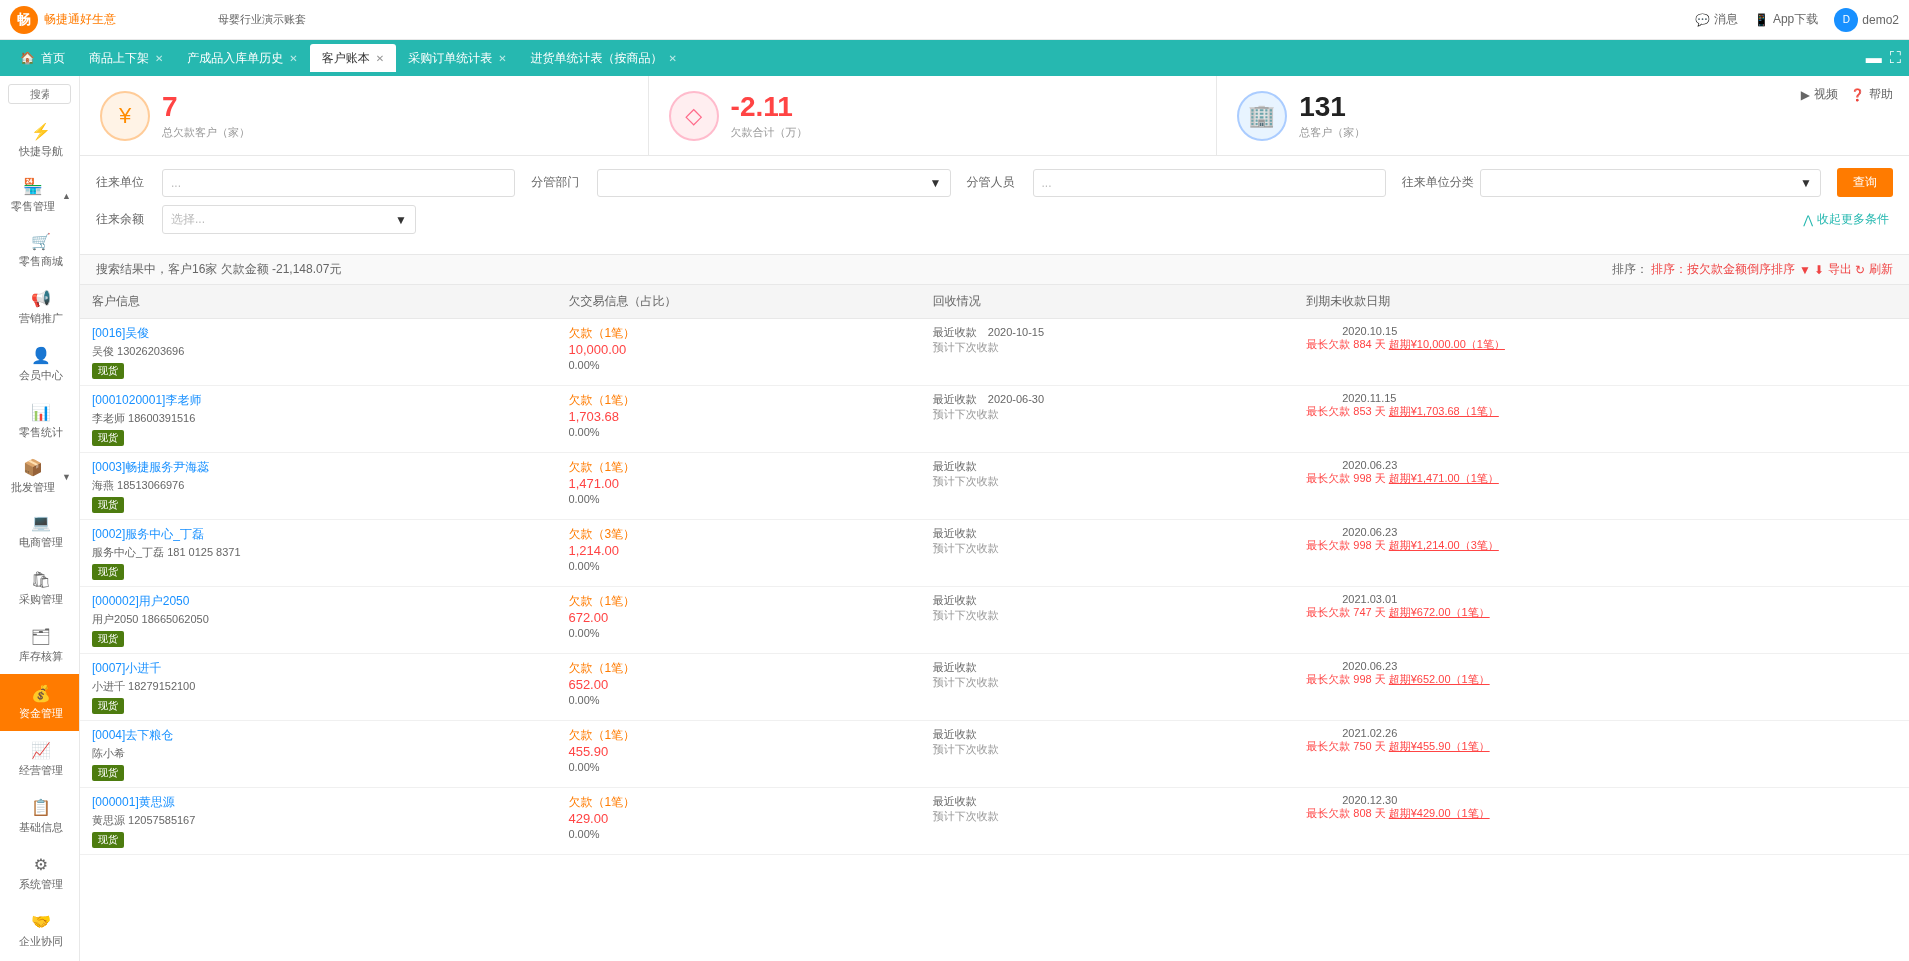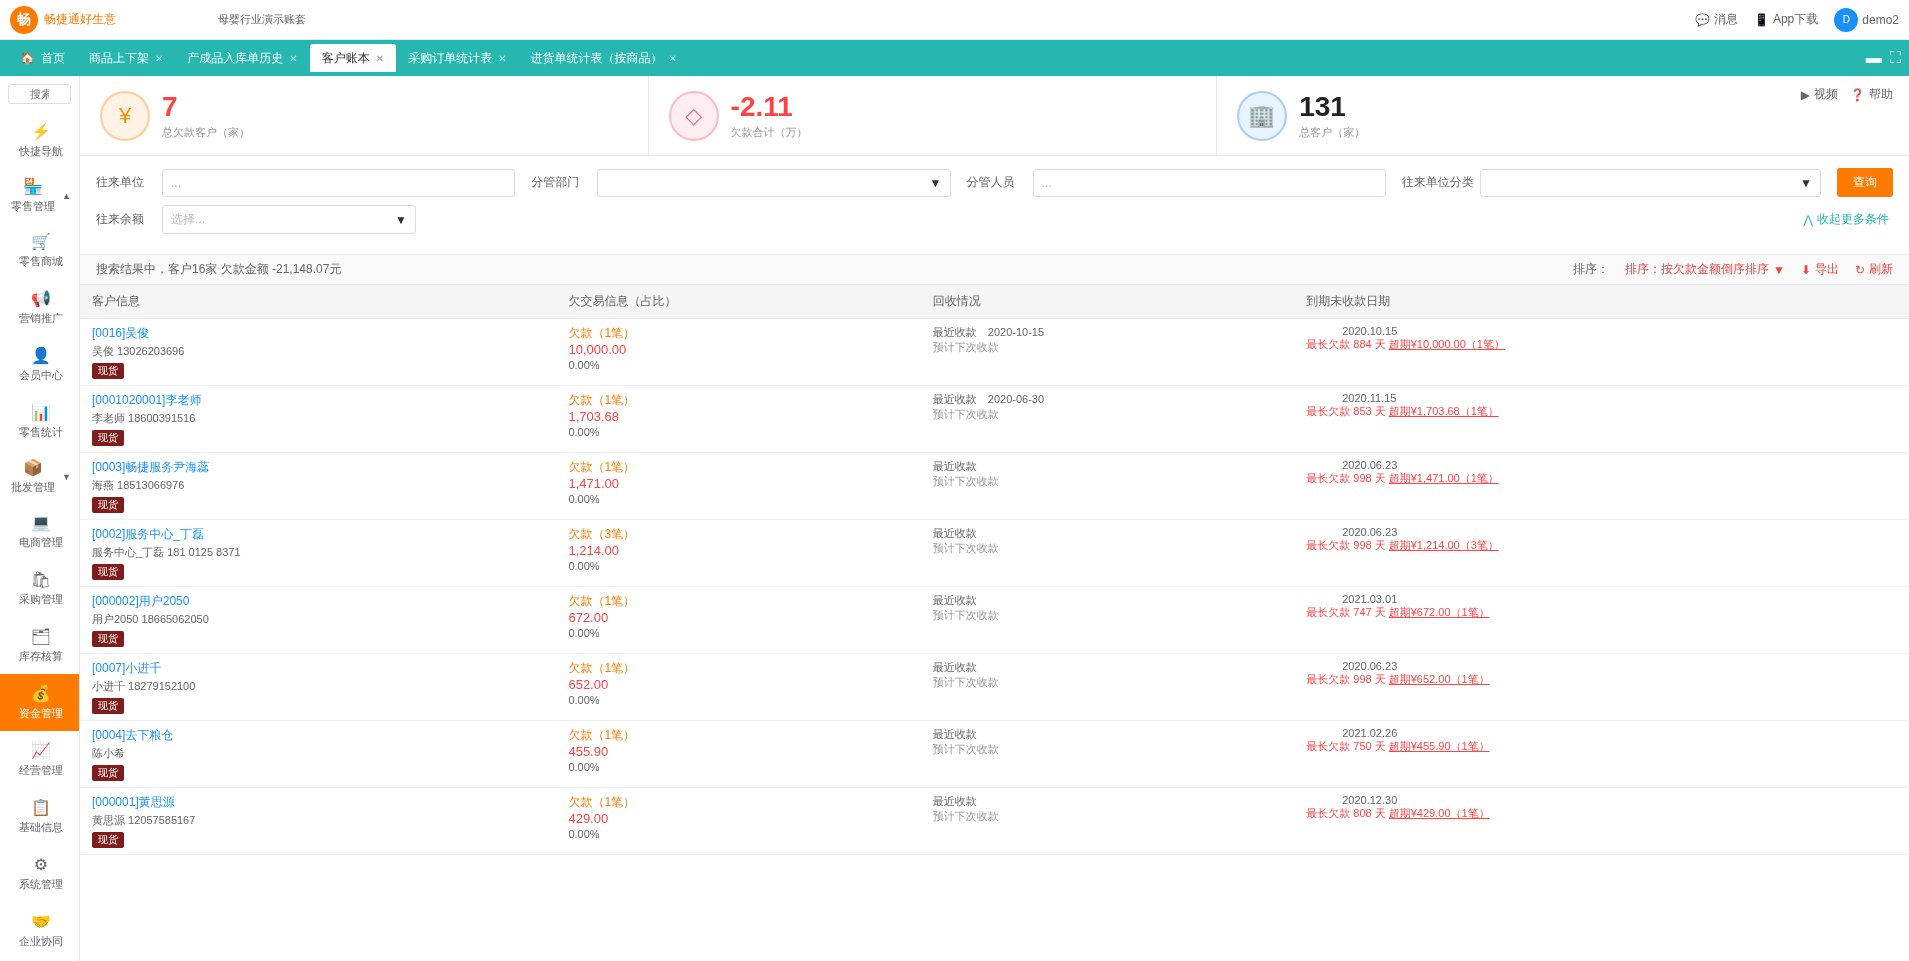--- a/index.html
+++ b/index.html
@@ -55,31 +55,31 @@
     .filter-row { display: flex; align-items: center; gap: 16px; margin-bottom: 8px; }
     .filter-item { display: flex; align-items: center; gap: 6px; flex: 1; }
     .filter-label { font-size: 12px; color: #666; white-space: nowrap; min-width: 60px; }
     .filter-input { flex: 1; border: 1px solid #ddd; border-radius: 3px; padding: 5px 8px; font-size: 12px; color: #333; display: flex; align-items: center; justify-content: space-between; min-height: 28px; }
     .filter-dropdown { flex: 1; border: 1px solid #ddd; border-radius: 3px; padding: 5px 8px; font-size: 12px; background: white; min-height: 28px; display: flex; align-items: center; justify-content: space-between; }
     .search-btn { background: #ff7b00; color: white; border: none; border-radius: 3px; padding: 6px 16px; font-size: 12px; cursor: pointer; white-space: nowrap; }
     .collapse-btn { display: flex; align-items: center; justify-content: center; font-size: 12px; color: #26b8b0; cursor: pointer; padding: 4px; gap: 4px; }
     
     
     .result-bar { display: flex; align-items: center; justify-content: space-between; padding: 6px 16px; background: #f9f9f9; border-bottom: 1px solid #e8e8e8; font-size: 12px; color: #666; }
-    .result-actions { display: flex; gap: 16px; align-items: center; }
+    .result-actions { display: flex; gap: 3px; align-items: center; }
     .result-action { display: flex; align-items: center; gap: 4px; color: #ef4444; cursor: pointer; }
     
     
     .table-area { flex: 1; overflow-y: auto; background: white; }
     table { width: 100%; border-collapse: collapse; }
     thead th { background: #f5f5f5; border-bottom: 1px solid #e8e8e8; padding: 8px 12px; text-align: left; font-weight: 500; font-size: 12px; color: #666; position: sticky; top: 0; z-index: 1; }
     tbody td { padding: 6px 12px; border-bottom: 1px solid #f0f0f0; vertical-align: top; font-size: 12px; }
     .customer-name { color: #1890ff; cursor: pointer; font-size: 12px; }
     .customer-phone { color: #666; font-size: 11px; margin-top: 2px; }
-    .tag-green { display: inline-block; background: #7f1d1d; color: white; padding: 1px 6px; border-radius: 2px; font-size: 10px; margin-top: 4px; }
+    .tag-green { display: inline-block; background: #4d7c0f; color: white; padding: 1px 6px; border-radius: 2px; font-size: 10px; margin-top: 4px; }
     .amount-red { color: #ff4444; font-size: 13px; }
     .amount-ratio { color: #666; font-size: 11px; margin-top: 2px; }
     .overdue-link { color: #ff4444; font-size: 11px; text-decoration: underline; cursor: pointer; }
     .payment-date { color: #666; font-size: 11px; margin-left: 36px; }
     .overdue-days { color: #ff4444; font-size: 11px; }
     .owe-label { color: #ff7b00; font-size: 12px; }
     .recent-payment { color: #666; font-size: 11px; }
     .next-payment { color: #999; font-size: 11px; }
     
     

